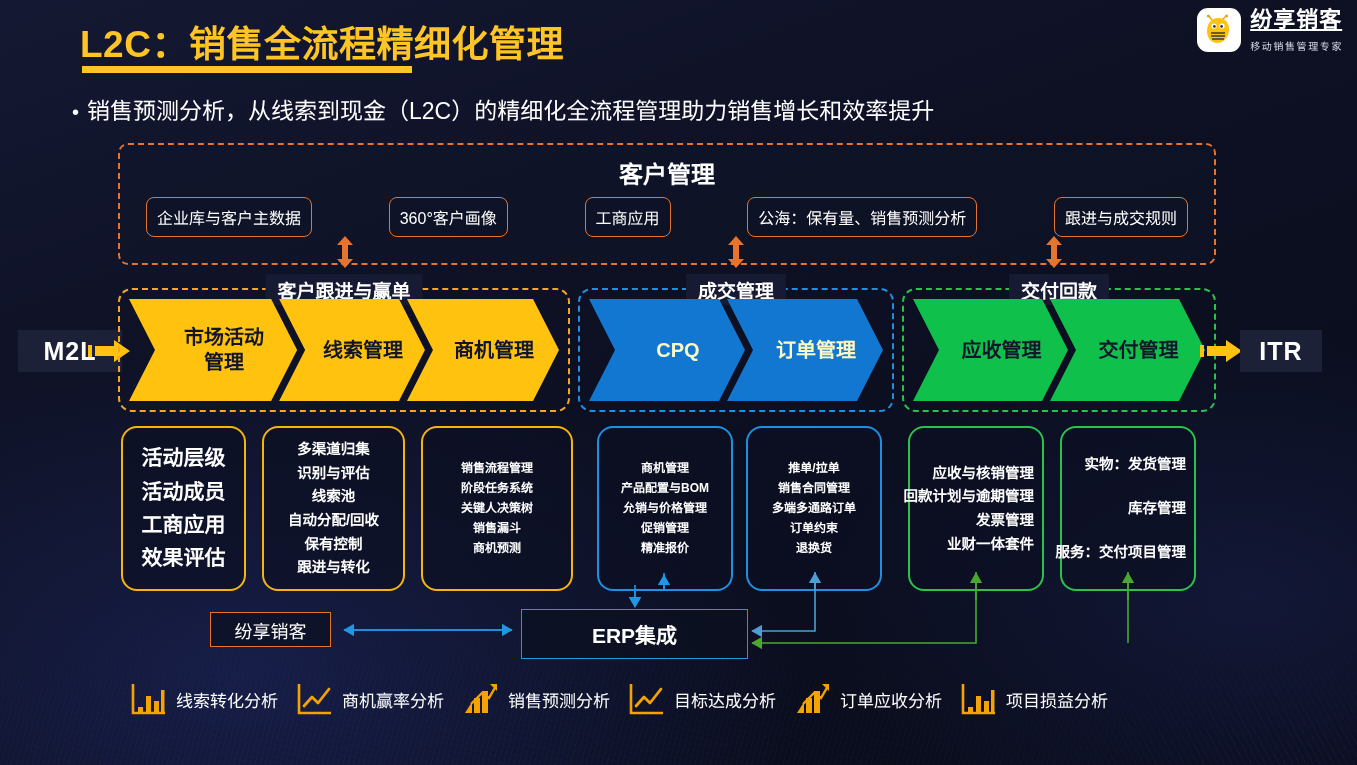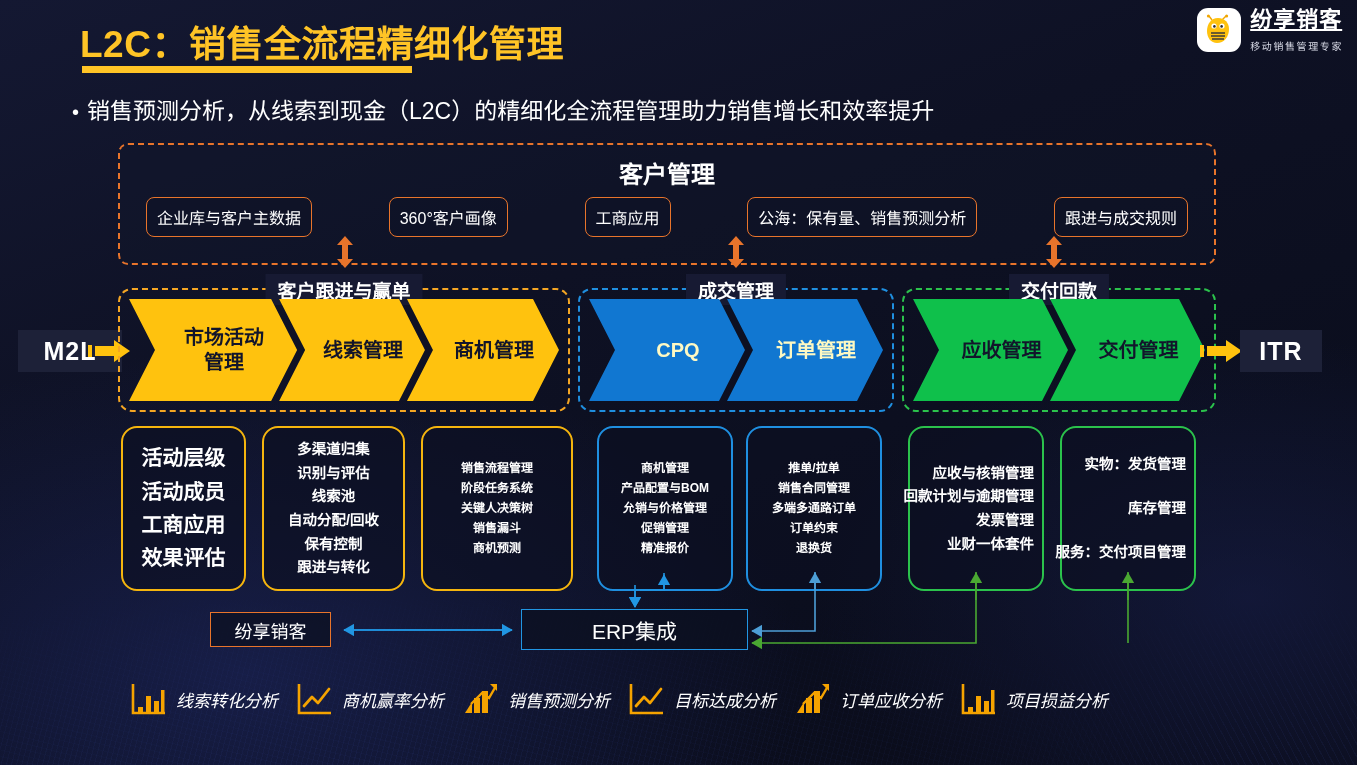--- a/index.html
+++ b/index.html
@@ -157,36 +157,36 @@
   #det-0 { left: 121px;  width: 125px; }
   #det-1 { left: 262px;  width: 143px; }
   #det-2 { left: 421px;  width: 152px; }
   #det-3 { left: 597px;  width: 136px; }
   #det-4 { left: 746px;  width: 136px; }
   #det-5 { left: 908px;  width: 136px; }
   #det-6 { left: 1060px; width: 136px; }
 
   
   #erp {
-    position: absolute; left: 521px; top: 609px; width: 227px; height: 41px;
+    position: absolute; left: 521px; top: 609px; width: 227px; height: 50px;
     border: 1.6px solid #2196E3; background: rgba(11,15,32,0.7);
     display: flex; align-items: center; justify-content: center;
-    font-size: 21px; font-weight: normal; color: #ffffff;
+    font-size: 21px; font-weight: bold; color: #ffffff;
   }
   #cmd-box {
     position: absolute; left: 210px; top: 612px; width: 121px; height: 35px;
     border: 1.6px solid #E8742B; background: rgba(11,15,32,0.7);
     display: flex; align-items: center; justify-content: center;
     font-size: 18px; color: #ffffff;
   }
 
   
   #analytics { position: absolute; left: 130px; top: 682px; display: flex; align-items: center; gap: 18px; }
   .an-item { display: flex; align-items: center; gap: 8px; }
-  .an-label { font-size: 17px; color: #ffffff; white-space: nowrap; font-style: italic; }
+  .an-label { font-size: 17px; color: #ffffff; white-space: nowrap; }
   .an-icon { width: 38px; height: 34px; flex: 0 0 auto; }
 
   svg { display: block; overflow: visible; }
   #connectors { position: absolute; left: 0; top: 0; width: 1357px; height: 765px; pointer-events: none; }
 </style>
 </head>
 <body>
 
 <div id="slide">
   <div class="bg-wave"></div>

